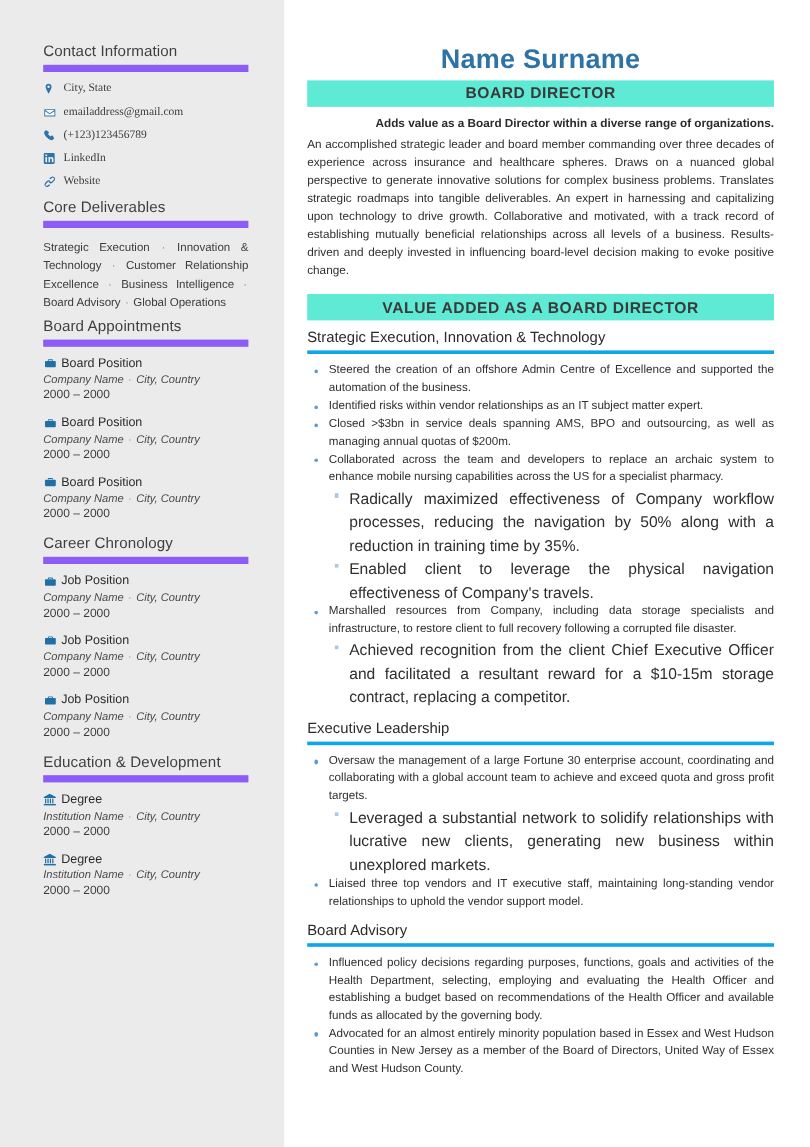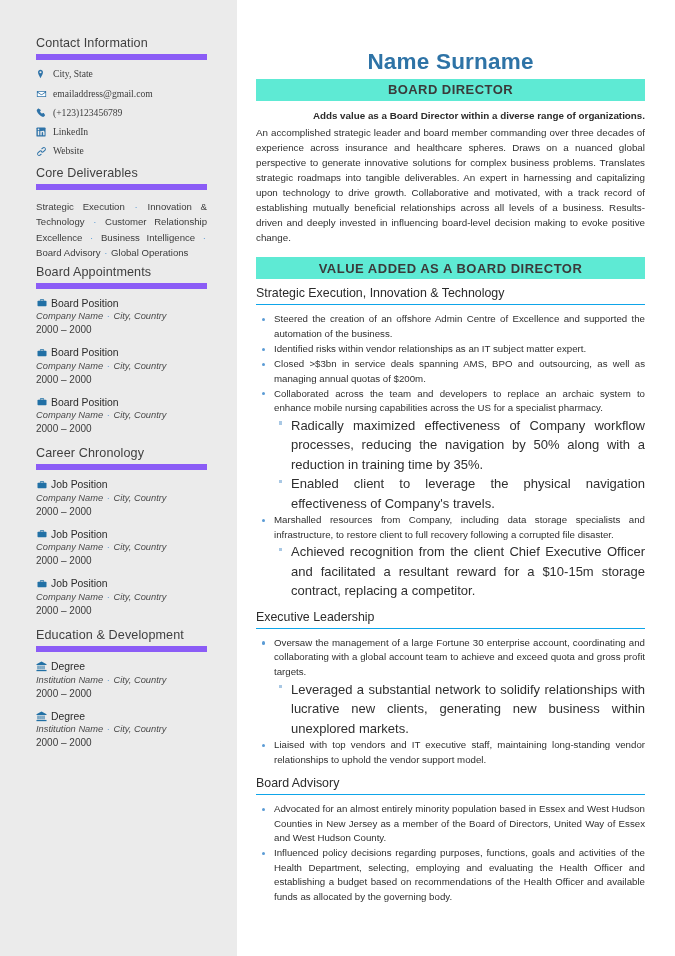--- a/index.html
+++ b/index.html
@@ -91,21 +91,21 @@
   .entry-dates {
     font-size: 10px;
     color: #3c3c3c;
     line-height: 1.3;
   }
 
   
   .main {
     flex: 1 1 auto;
     background: #ffffff;
-    padding: 50px 30px 0 19px;
+    padding: 38px 30px 0 19px;
   }
   .name {
     text-align: center;
     font-size: 22.5px;
     font-weight: bold;
     color: #2e73a6;
     letter-spacing: 0.2px;
     margin: 0 0 5px 0;
     line-height: 1.05;
   }
@@ -136,21 +136,21 @@
   }
   .band.section-band {
     margin: 0 0 7px 0;
     letter-spacing: 0.5px;
   }
   .sub-heading {
     font-size: 12.4px;
     color: #2b2b2b;
     font-weight: normal;
     padding-bottom: 4px;
-    border-bottom: 1px solid #0ea5e9;
+    border-bottom: 3px solid #0ea5e9;
     margin: 2px 0 7px 0;
   }
   ul.bullets { list-style: none; margin: 0 0 9px 0; padding: 0; }
   ul.bullets > li {
     position: relative;
     padding-left: 18px;
     font-size: 9.7px;
     color: #2f2f2f;
     line-height: 1.5;
     text-align: justify;
@@ -391,26 +391,26 @@
                 <li>Achieved recognition from the client Chief Executive Officer and facilitated a resultant reward for a $10-15m storage contract, replacing a competitor.</li>
               </ul></li>
           </ul>
         </div>
         <div>
           <div class="sub-heading">Executive Leadership</div>
           <ul class="bullets">
             <li class="has-sub"><span>Oversaw the management of a large Fortune 30 enterprise account, coordinating and collaborating with a global account team to achieve and exceed quota and gross profit targets.</span><ul class="sub">
                 <li>Leveraged a substantial network to solidify relationships with lucrative new clients, generating new business within unexplored markets.</li>
               </ul></li>
-            <li><span>Liaised with top vendors and IT executive staff, maintaining long-standing vendor relationships to uphold the vendor support model.</span></li>
+            <li><span>Liaised three top vendors and IT executive staff, maintaining long-standing vendor relationships to uphold the vendor support model.</span></li>
           </ul>
         </div>
         <div>
           <div class="sub-heading">Board Advisory</div>
           <ul class="bullets">
+            <li><span>Influenced policy decisions regarding purposes, functions, goals and activities of the Health Department, selecting, employing and evaluating the Health Officer and establishing a budget based on recommendations of the Health Officer and available funds as allocated by the governing body.</span></li>
             <li><span>Advocated for an almost entirely minority population based in Essex and West Hudson Counties in New Jersey as a member of the Board of Directors, United Way of Essex and West Hudson County.</span></li>
-            <li><span>Influenced policy decisions regarding purposes, functions, goals and activities of the Health Department, selecting, employing and evaluating the Health Officer and establishing a budget based on recommendations of the Health Officer and available funds as allocated by the governing body.</span></li>
           </ul>
         </div>
       </div>
   </main>
 
 </div>
 
 </body></html>

